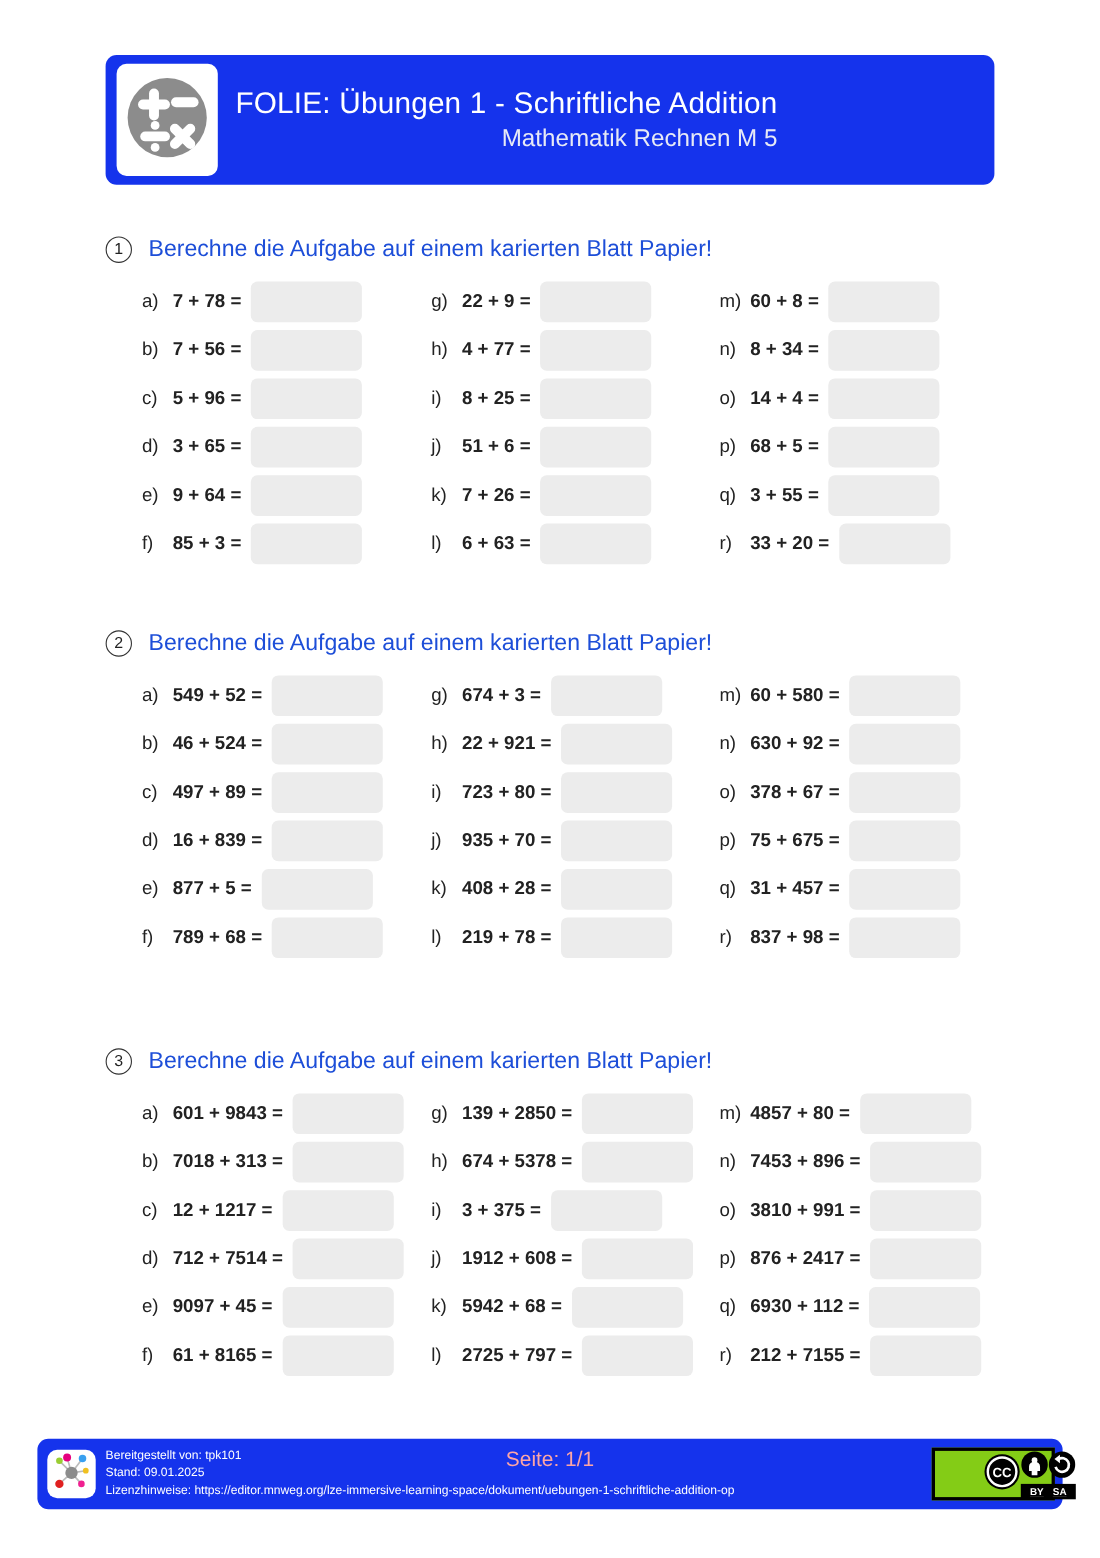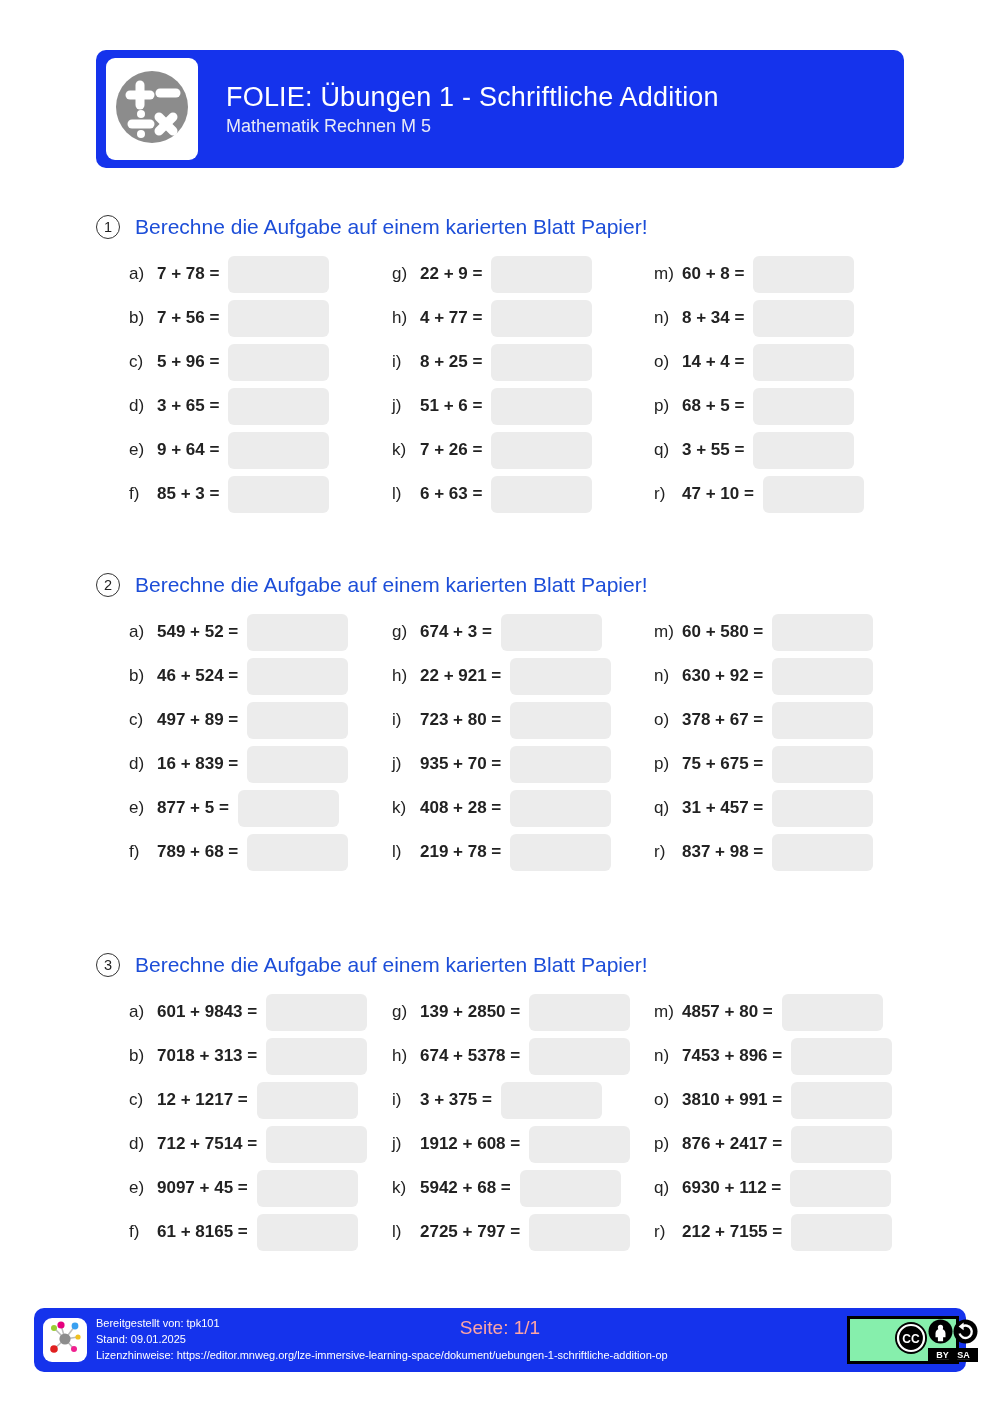--- a/index.html
+++ b/index.html
@@ -4,23 +4,23 @@
 <style>
   * { margin: 0; padding: 0; box-sizing: border-box; }
   html, body { width: 1000px; height: 1416px; background: #ffffff;
     font-family: "Liberation Sans", "DejaVu Sans", sans-serif; color: #222; overflow: hidden; }
 
   
   .header { width: 808px; height: 118px; margin: 50px auto 0; background: #1533ec;
     border-radius: 10px; display: flex; align-items: center; padding: 8px 10px; }
   .logo-box { width: 92px; height: 102px; background: #ffffff; border-radius: 9px;
     display: flex; align-items: center; justify-content: center; flex: none; }
-  .header-text { margin-left: 28px; display: flex; flex-direction: column; gap: 3px; }
+  .header-text { margin-left: 16px; display: flex; flex-direction: column; gap: 3px; align-items: flex-end; }
   .header-title { color: #ffffff; font-size: 27px; letter-spacing: .2px; }
-  .header-subtitle { color: #e7eaf6; font-size: 18px; }
+  .header-subtitle { color: #e7eaf6; font-size: 22px; }
 
   
   .section { width: 808px; margin: 0 auto; }
   .sec-1 { margin-top: 46px; }
   .sec-2 { margin-top: 56px; }
   .sec-3 { margin-top: 78px; }
   .sec-heading { display: flex; align-items: center; gap: 15px; height: 26px; }
   .sec-number { width: 24px; height: 24px; border: 1.6px solid #333; border-radius: 50%;
     display: flex; align-items: center; justify-content: center; font-size: 14.5px;
     color: #222; flex: none; }
@@ -37,21 +37,21 @@
     border-radius: 10px; position: relative; }
   .footer-logo { position: absolute; left: 9px; top: 50%; transform: translateY(-50%);
     width: 44px; height: 44px; background: #ffffff; border-radius: 9px;
     display: flex; align-items: center; justify-content: center; }
   .footer-lines { position: absolute; left: 62px; top: 7px; right: 118px; overflow: hidden;
     color: #ffffff; font-size: 11px; line-height: 16px; }
   .footer-lines div { white-space: nowrap; overflow: hidden; }
   .footer-page { position: absolute; left: 50%; transform: translateX(-50%); top: 9px;
     color: #fca5a5; font-size: 19px; }
   .cc-badge { position: absolute; right: 7px; top: 50%; transform: translateY(-50%);
-    width: 112px; height: 48px; background: #86efac; border: 3px solid #000;
+    width: 112px; height: 48px; background: #84cc16; border: 3px solid #000;
     display: flex; padding-left: 44px; }
   .cc-left { width: 44px; display: flex; align-items: center; justify-content: center; }
   .cc-right { flex: 1; display: flex; flex-direction: column; }
   .cc-icons { flex: 1; display: flex; align-items: center; justify-content: space-evenly; }
   .cc-labels { height: 14px; background: #000; display: flex; align-items: center;
     justify-content: space-evenly; text-decoration: underline; }
   .cc-labels span { color: #fff; font-size: 9px; font-weight: bold; line-height: 14px; }
 </style>
 </head>
 <body>
@@ -186,21 +186,21 @@
   </div>
 
   <div class="ex-row">
     <span class="ex-label">q)</span>
     <span class="ex-expr">3 + 55 =</span>
     <span class="answer-box"></span>
   </div>
 
   <div class="ex-row">
     <span class="ex-label">r)</span>
-    <span class="ex-expr">47 + 10 =</span>
+    <span class="ex-expr">33 + 20 =</span>
     <span class="answer-box"></span>
   </div>
 </div>
   </div>
 </div>
 
 <div class="section sec-2">
   <div class="sec-heading">
     <span class="sec-number">2</span>
     <span class="sec-instruction">Berechne die Aufgabe auf einem karierten Blatt Papier!</span>

